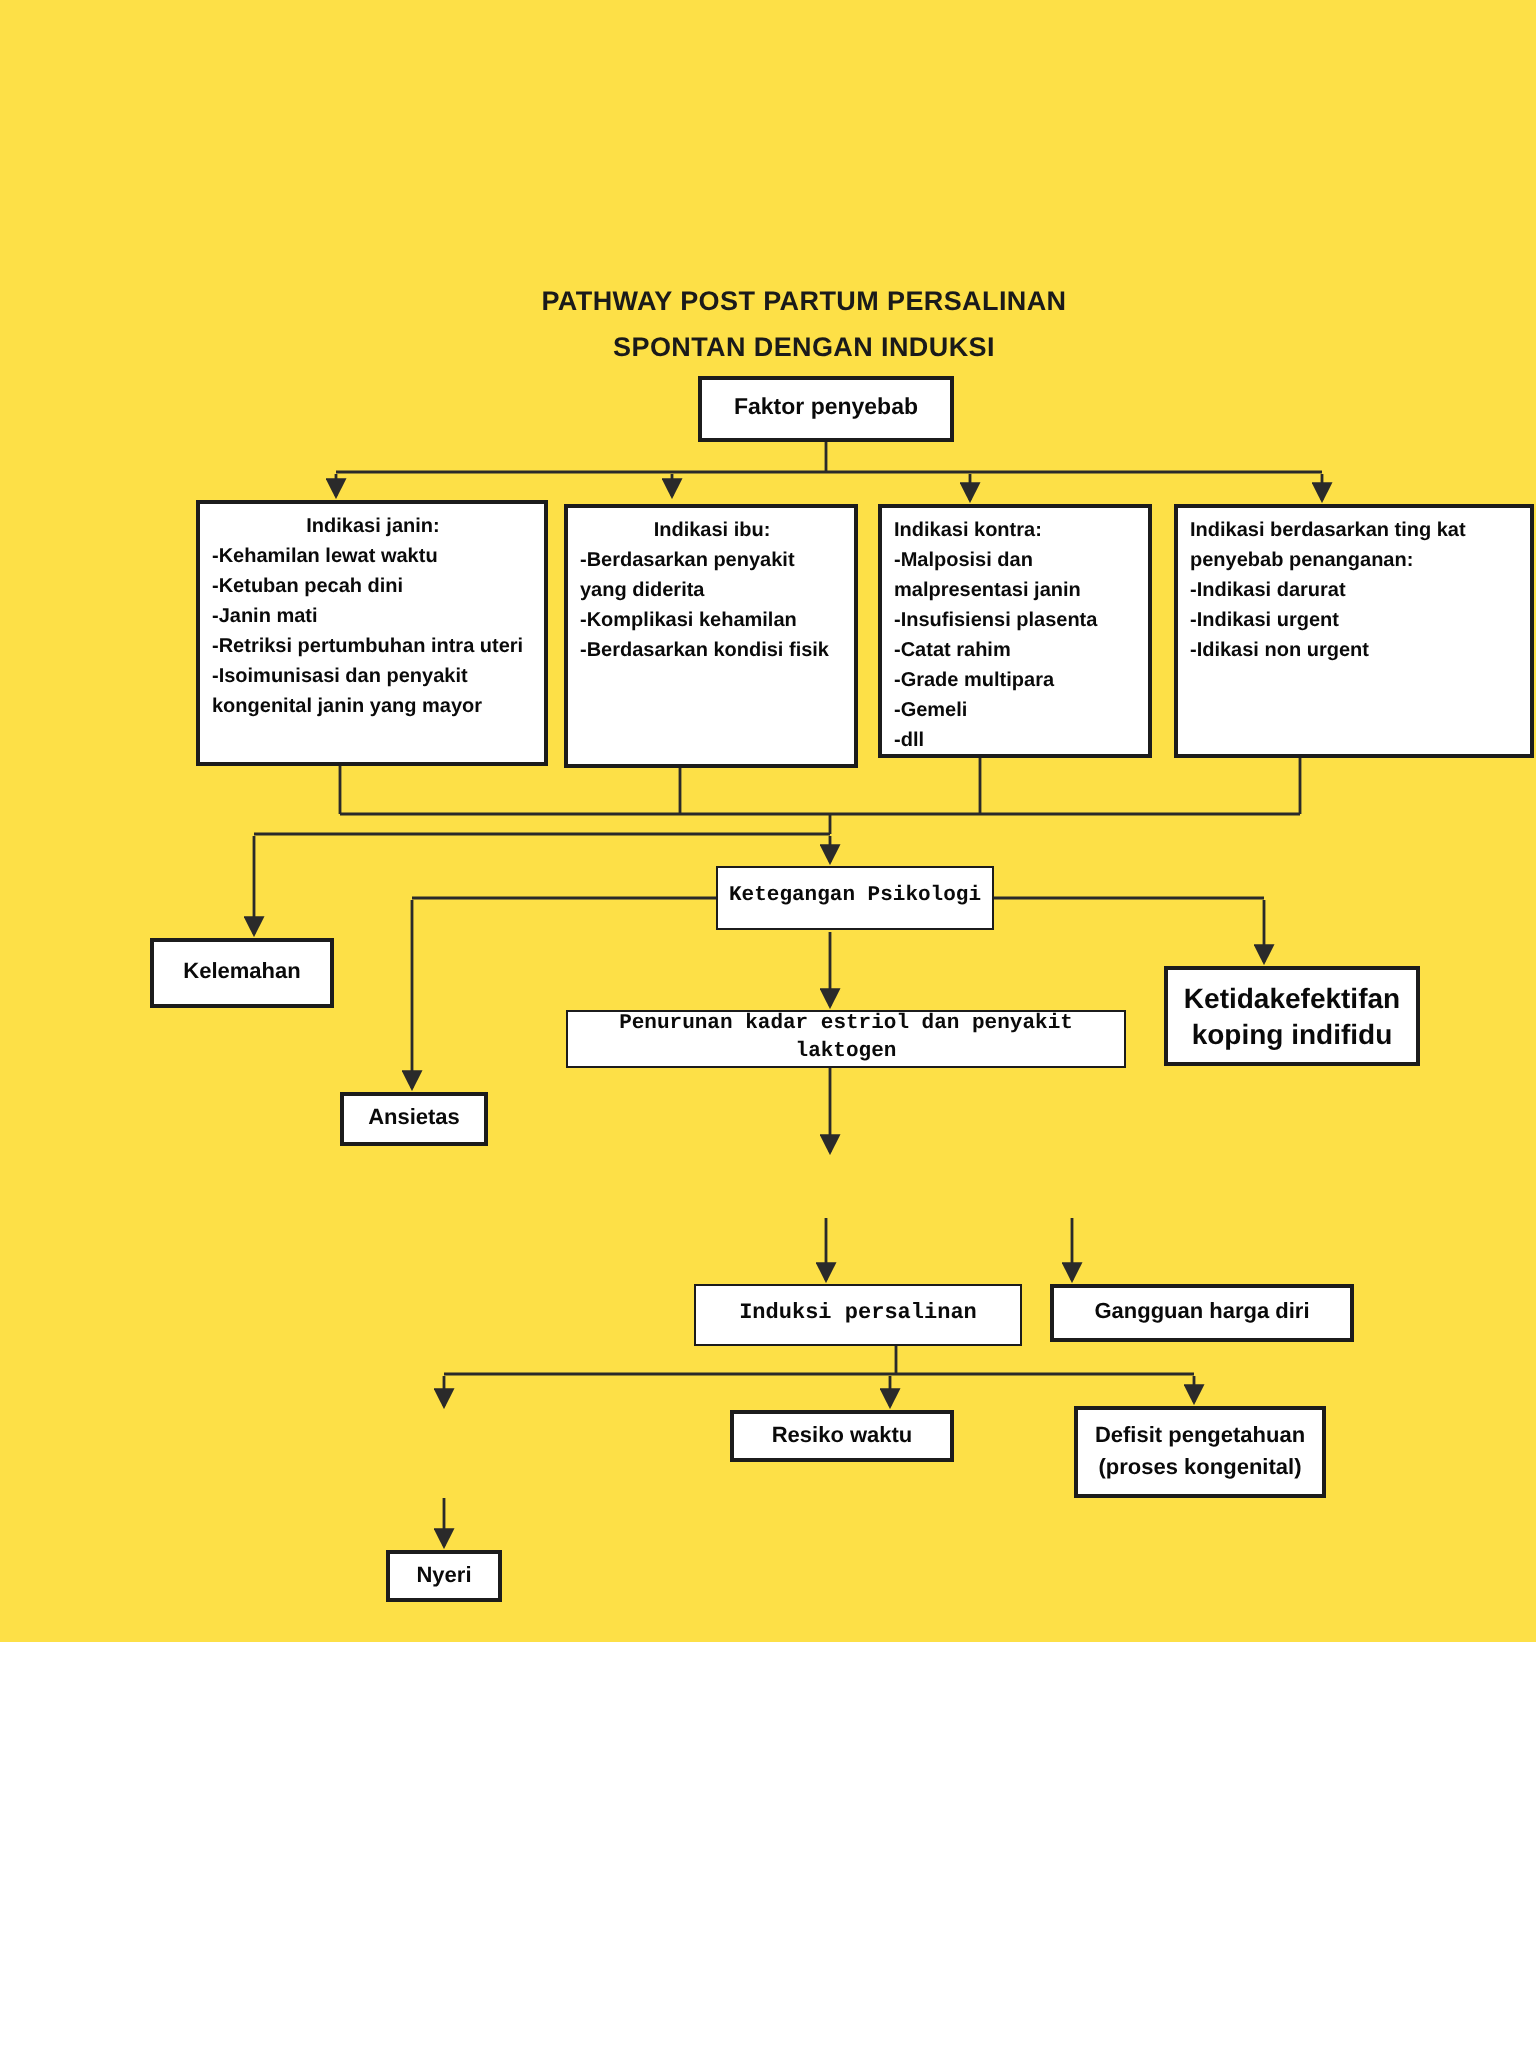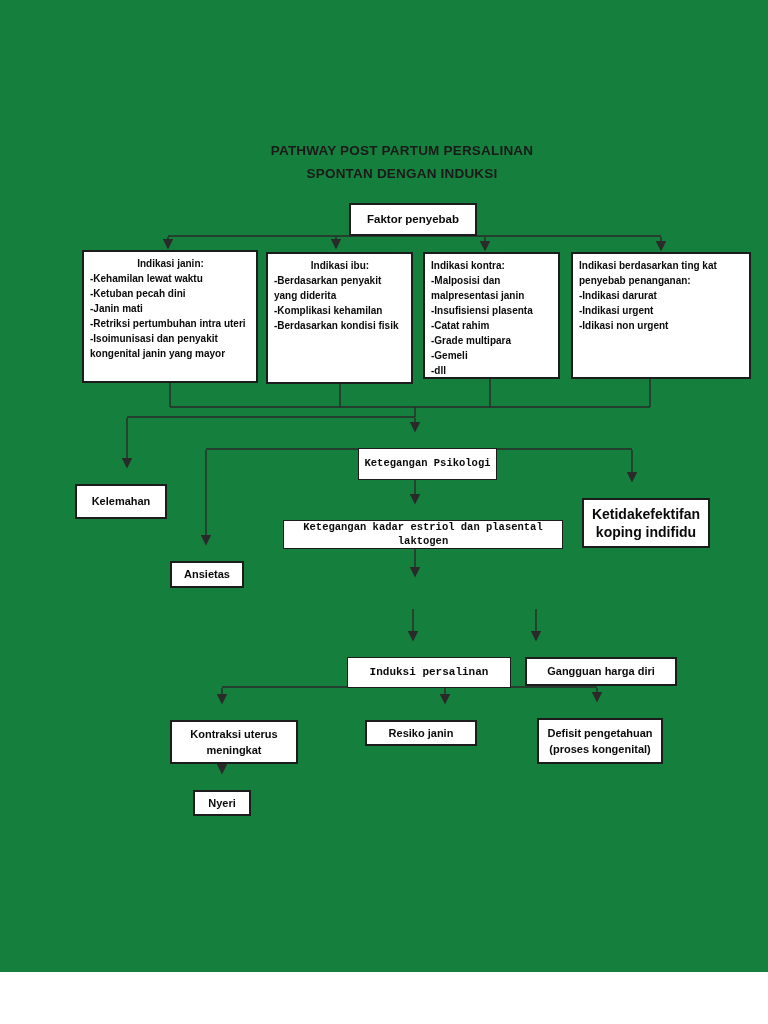--- a/index.html
+++ b/index.html
@@ -1,33 +1,33 @@
 <!DOCTYPE html>
 <html><head>
 <meta charset="utf-8">
 <style>
   html,body{margin:0;padding:0;background:#ffffff;}
   .page{
-    position:relative;width:768px;height:972px;background:#15803d;overflow:hidden;
+    position:relative;width:768px;height:821px;background:#fde047;overflow:hidden;
     font-family:"Liberation Sans", sans-serif;color:#000;
   }
   .title{
     position:absolute;left:36px;top:139px;width:732px;text-align:center;
     font-size:13.5px;font-weight:700;line-height:23px;letter-spacing:.2px;color:#1a1a1a;
   }
   .conn-layer{position:absolute;left:0;top:0;width:768px;height:1024px;}
   .node{
     position:absolute;box-sizing:border-box;background:#fff;border:2px solid #1c1c1c;
     display:flex;align-items:center;justify-content:center;text-align:center;
-    font-size:10.5px;font-weight:700;line-height:1.32;color:#0a0a0a;padding:2px 4px;margin-top:15px;
+    font-size:10.5px;font-weight:700;line-height:1.32;color:#0a0a0a;padding:2px 4px;
   }
   .node.thin{border-width:1.5px;font-family:Liberation Mono, monospace;}
   .ind-box{
     position:absolute;box-sizing:border-box;background:#fff;border:2px solid #1c1c1c;
-    font-size:10px;font-weight:700;line-height:15px;color:#0a0a0a;padding:4px 5px 3px 6px;
+    font-size:10px;font-weight:700;line-height:15px;color:#0a0a0a;padding:4px 5px 3px 6px;margin-left:16px;
   }
   .ind-header{margin-bottom:0;}
   .ind-header.center{text-align:center;}
   .ind-item{text-align:left;}
 </style>
 </head>
 <body>
 
 <div class="page">
 
@@ -97,30 +97,29 @@
     <div class="ind-item">-Indikasi urgent</div>
     <div class="ind-item">-Idikasi non urgent</div>
   </div>
 
   <div class="node" style="left:75px;top:469px;width:92px;height:35px;font-size:11px">Kelemahan</div>
 
   <div class="node thin" style="left:358px;top:433px;width:139px;height:32px">Ketegangan Psikologi</div>
 
   <div class="node" style="left:582px;top:483px;width:128px;height:50px;font-size:14px">Ketidakefektifan koping indifidu</div>
 
-  <div class="node thin" style="left:283px;top:505px;width:280px;height:29px">Ketegangan kadar estriol dan plasental laktogen</div>
+  <div class="node thin" style="left:283px;top:505px;width:280px;height:29px">Penurunan kadar estriol dan penyakit laktogen</div>
 
   <div class="node" style="left:170px;top:546px;width:74px;height:27px;font-size:11px">Ansietas</div>
 
 
   <div class="node thin" style="left:347px;top:642px;width:164px;height:31px;font-size:11px">Induksi persalinan</div>
 
   <div class="node" style="left:525px;top:642px;width:152px;height:29px;font-size:11px">Gangguan harga diri</div>
 
-  <div class="node" style="left:170px;top:705px;width:128px;height:44px;font-size:11px;line-height:1.5">Kontraksi uterus meningkat</div>
 
-  <div class="node" style="left:365px;top:705px;width:112px;height:26px;font-size:11px">Resiko janin</div>
+  <div class="node" style="left:365px;top:705px;width:112px;height:26px;font-size:11px">Resiko waktu</div>
 
   <div class="node" style="left:537px;top:703px;width:126px;height:46px;font-size:11px;line-height:1.5">Defisit pengetahuan (proses kongenital)</div>
 
   <div class="node" style="left:193px;top:775px;width:58px;height:26px;font-size:11px">Nyeri</div>
 
 </div>
 
 </body></html>

